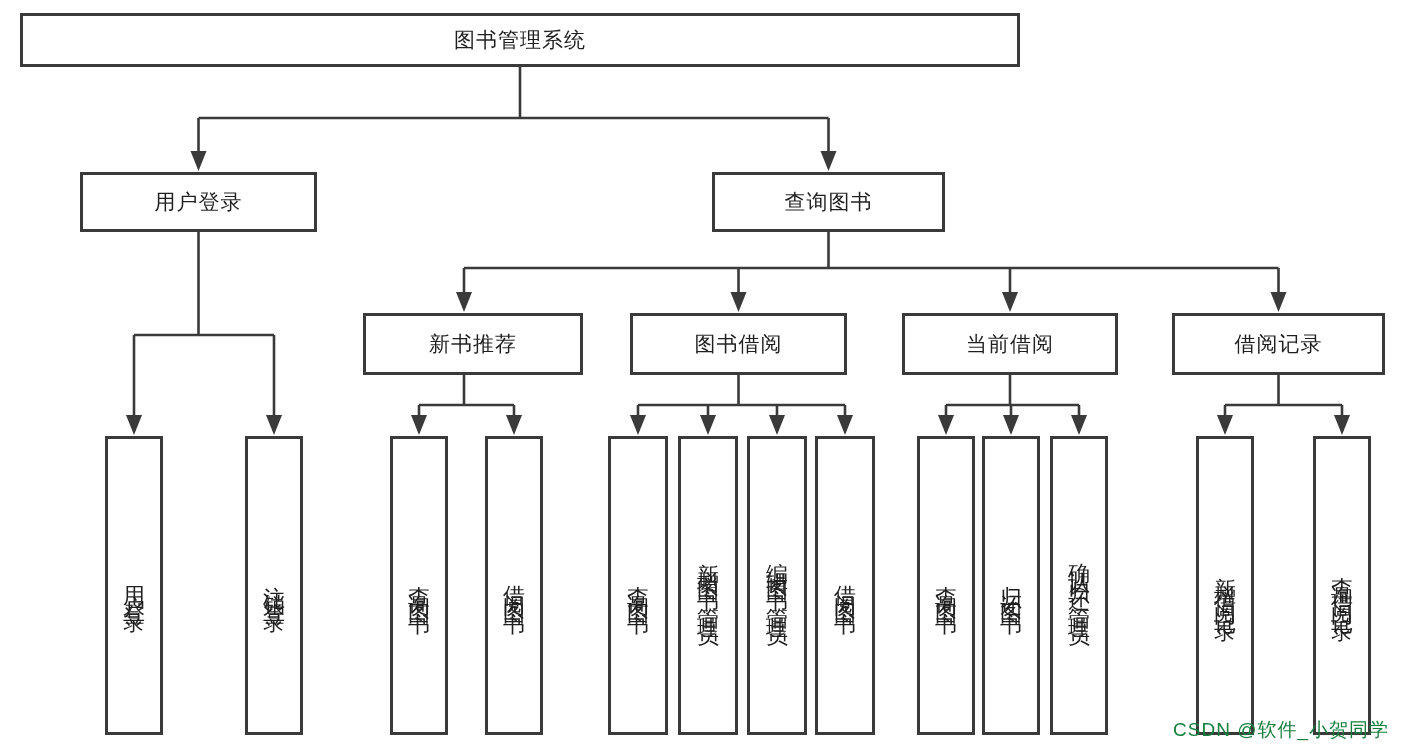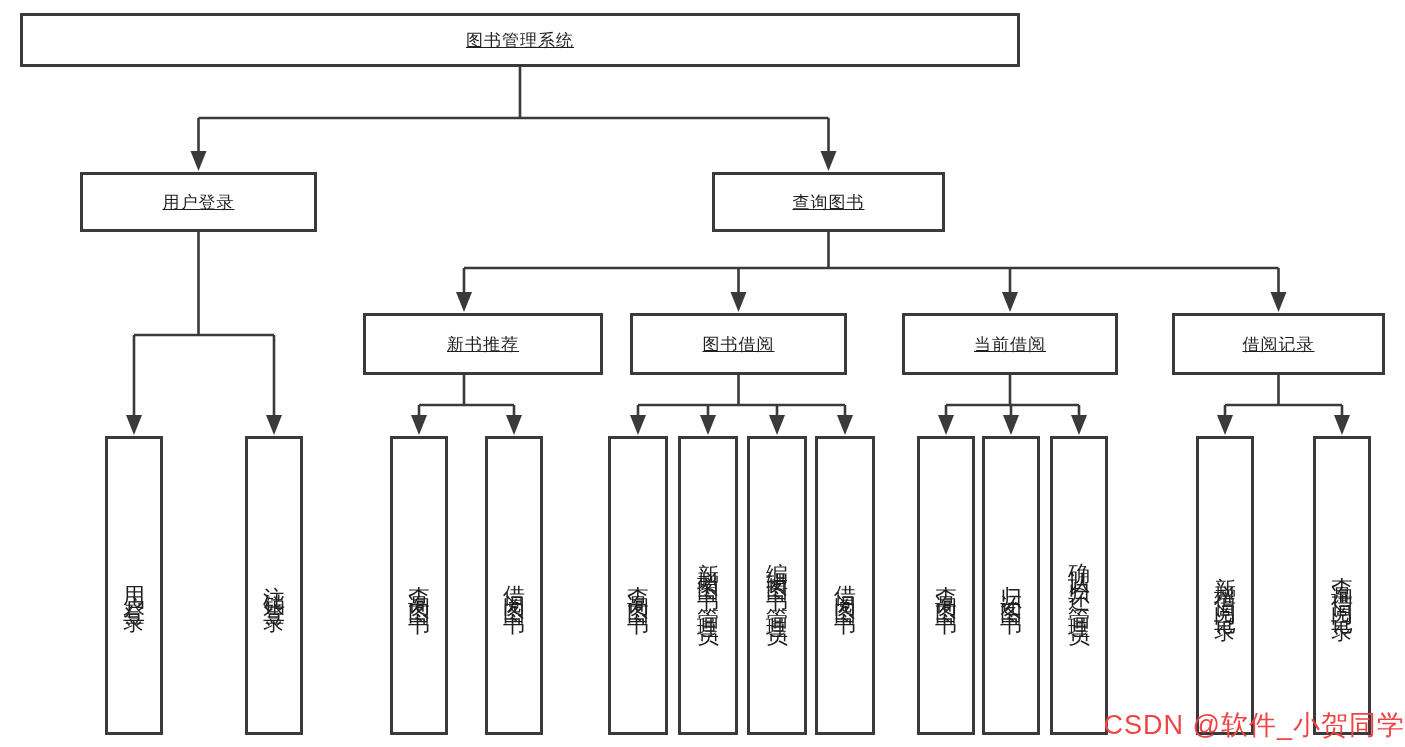--- a/index.html
+++ b/index.html
@@ -4,33 +4,33 @@
 <style>
   html,body{margin:0;padding:0;background:#ffffff;}
   .stage{
     position:relative;width:1405px;height:747px;background:#ffffff;overflow:hidden;
     font-family:"Liberation Sans","DejaVu Sans",sans-serif;color:#1f1f1f;
   }
   .connectors{position:absolute;left:0;top:0;width:1405px;height:747px;}
   .node{
     position:absolute;box-sizing:border-box;background:#ffffff;
     border:3px solid #3a3a3a;display:flex;align-items:center;justify-content:center;
-    font-size:17px;letter-spacing:1px;white-space:nowrap;text-decoration:underline;
+    font-size:21px;letter-spacing:1px;white-space:nowrap;
   }
   .leaf{
     position:absolute;box-sizing:border-box;background:#ffffff;
     border:3px solid #3a3a3a;display:flex;align-items:center;justify-content:center;
     top:436px;width:58px;height:299px;
   }
   .leaf .vtxt{
     writing-mode:vertical-rl;text-orientation:mixed;
     font-size:22px;letter-spacing:9px;line-height:1;white-space:nowrap;
   }
   .watermark{
-    position:absolute;right:0;bottom:4px;font-size:27px;color:#ef4444;
+    position:absolute;right:16px;bottom:4px;font-size:19px;color:#15803d;
     letter-spacing:1px;white-space:nowrap;
   }
 </style>
 </head>
 <body>
 
 <div class="stage">
 
   <svg class="connectors" width="1405" height="747" viewBox="0 0 1405 747">
     <g stroke="#3a3a3a" stroke-width="2.6" fill="none">
@@ -70,21 +70,21 @@
       <polygon points="1217,415 1233,415 1225,435"></polygon>
       <polygon points="1334,415 1350,415 1342,435"></polygon>
     </g>
   </svg>
 
   <div class="node" style="left:20px;top:13px;width:1000px;height:54px;">图书管理系统</div>
 
   <div class="node" style="left:80px;top:172px;width:237px;height:60px;">用户登录</div>
   <div class="node" style="left:712px;top:172px;width:233px;height:60px;">查询图书</div>
 
-  <div class="node" style="left:363px;top:313px;width:240px;height:62px;">新书推荐</div>
+  <div class="node" style="left:363px;top:313px;width:220px;height:62px;">新书推荐</div>
   <div class="node" style="left:902px;top:313px;width:216px;height:62px;">当前借阅</div>
   <div class="node" style="left:630px;top:313px;width:217px;height:62px;">图书借阅</div>
   <div class="node" style="left:1172px;top:313px;width:213px;height:62px;">借阅记录</div>
 
   <div class="leaf" style="left:105px;">
     <span class="vtxt">用户登录</span>
   </div>
   <div class="leaf" style="left:245px;">
     <span class="vtxt">注销登录</span>
   </div>

